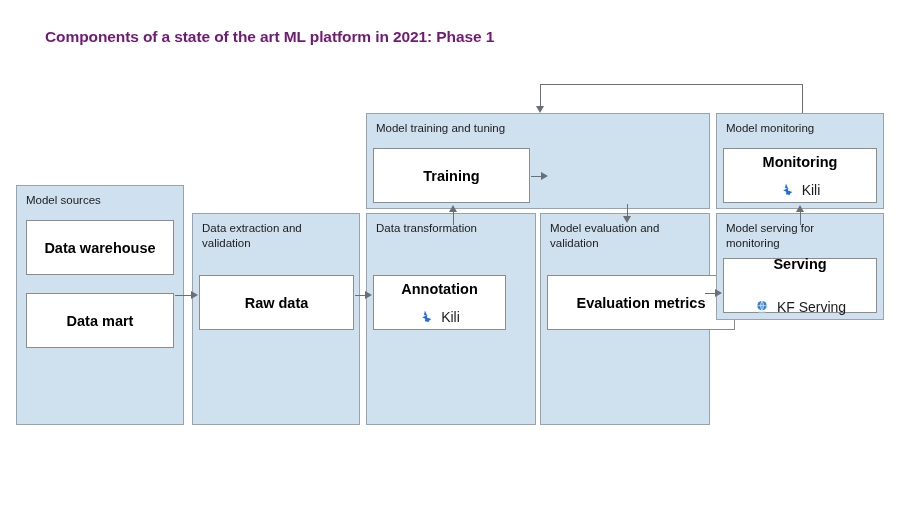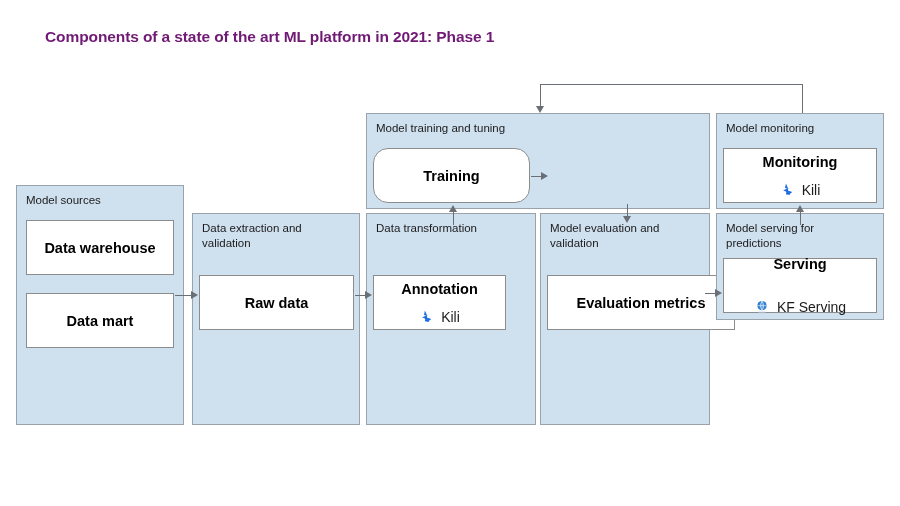--- a/index.html
+++ b/index.html
@@ -149,21 +149,21 @@
         <path d="M11.2 11.0 L16.0 20.8 L9.4 19.4 Z" fill="#1a6ae0"></path>
         <path d="M12.4 13.6 L19.6 16.0 L14.6 20.0 Z" fill="#1a6ae0"></path>
       </svg>
       <span class="node-sub-text">Kili</span>
     </div>
   </div>
 
   <div class="container" style="left:366px; top:113px; width:344px; height:96px;">
     <div class="container-label">Model training and tuning</div>
   </div>
-  <div class="node" style="left:373px; top:148px; width:157px; height:55px;border-radius:15px;">
+  <div class="node" style="left:373px; top:148px; width:157px; height:55px;">
     <div class="node-title">Training</div>
   </div>
 
   <div class="container" style="left:540px; top:213px; width:170px; height:212px;">
     <div class="container-label">Model evaluation and
 validation</div>
   </div>
   <div class="node" style="left:547px; top:275px; width:188px; height:55px;">
     <div class="node-title">Evaluation metrics</div>
   </div>
@@ -179,21 +179,21 @@
         <path d="M5.0 13.0 L13.4 10.0 L11.6 16.2 Z" fill="#1a6ae0"></path>
         <path d="M11.2 11.0 L16.0 20.8 L9.4 19.4 Z" fill="#1a6ae0"></path>
         <path d="M12.4 13.6 L19.6 16.0 L14.6 20.0 Z" fill="#1a6ae0"></path>
       </svg>
       <span class="node-sub-text">Kili</span>
     </div>
   </div>
 
   <div class="container" style="left:716px; top:213px; width:168px; height:107px;">
     <div class="container-label">Model serving for
-predictions</div>
+monitoring</div>
   </div>
   <div class="node" style="left:723px; top:258px; width:154px; height:55px;gap:15px;">
     <div class="node-title">Serving</div>
     <div class="node-sub">
       <svg class="kf-icon" viewBox="0 0 24 24">
         <circle cx="12" cy="10" r="7" fill="#2f7fd1"></circle>
         <path d="M12 3 L12 17" stroke="#ffffff" stroke-width="0.9" fill="none"></path>
         <path d="M5 10 L19 10" stroke="#ffffff" stroke-width="0.9" fill="none"></path>
         <path d="M12 3 Q7 10 12 17 Q17 10 12 3 Z" fill="none" stroke="#ffffff" stroke-width="0.8"></path>
         <rect x="7" y="19" width="10" height="1.4" fill="#b9cfe6"></rect>

